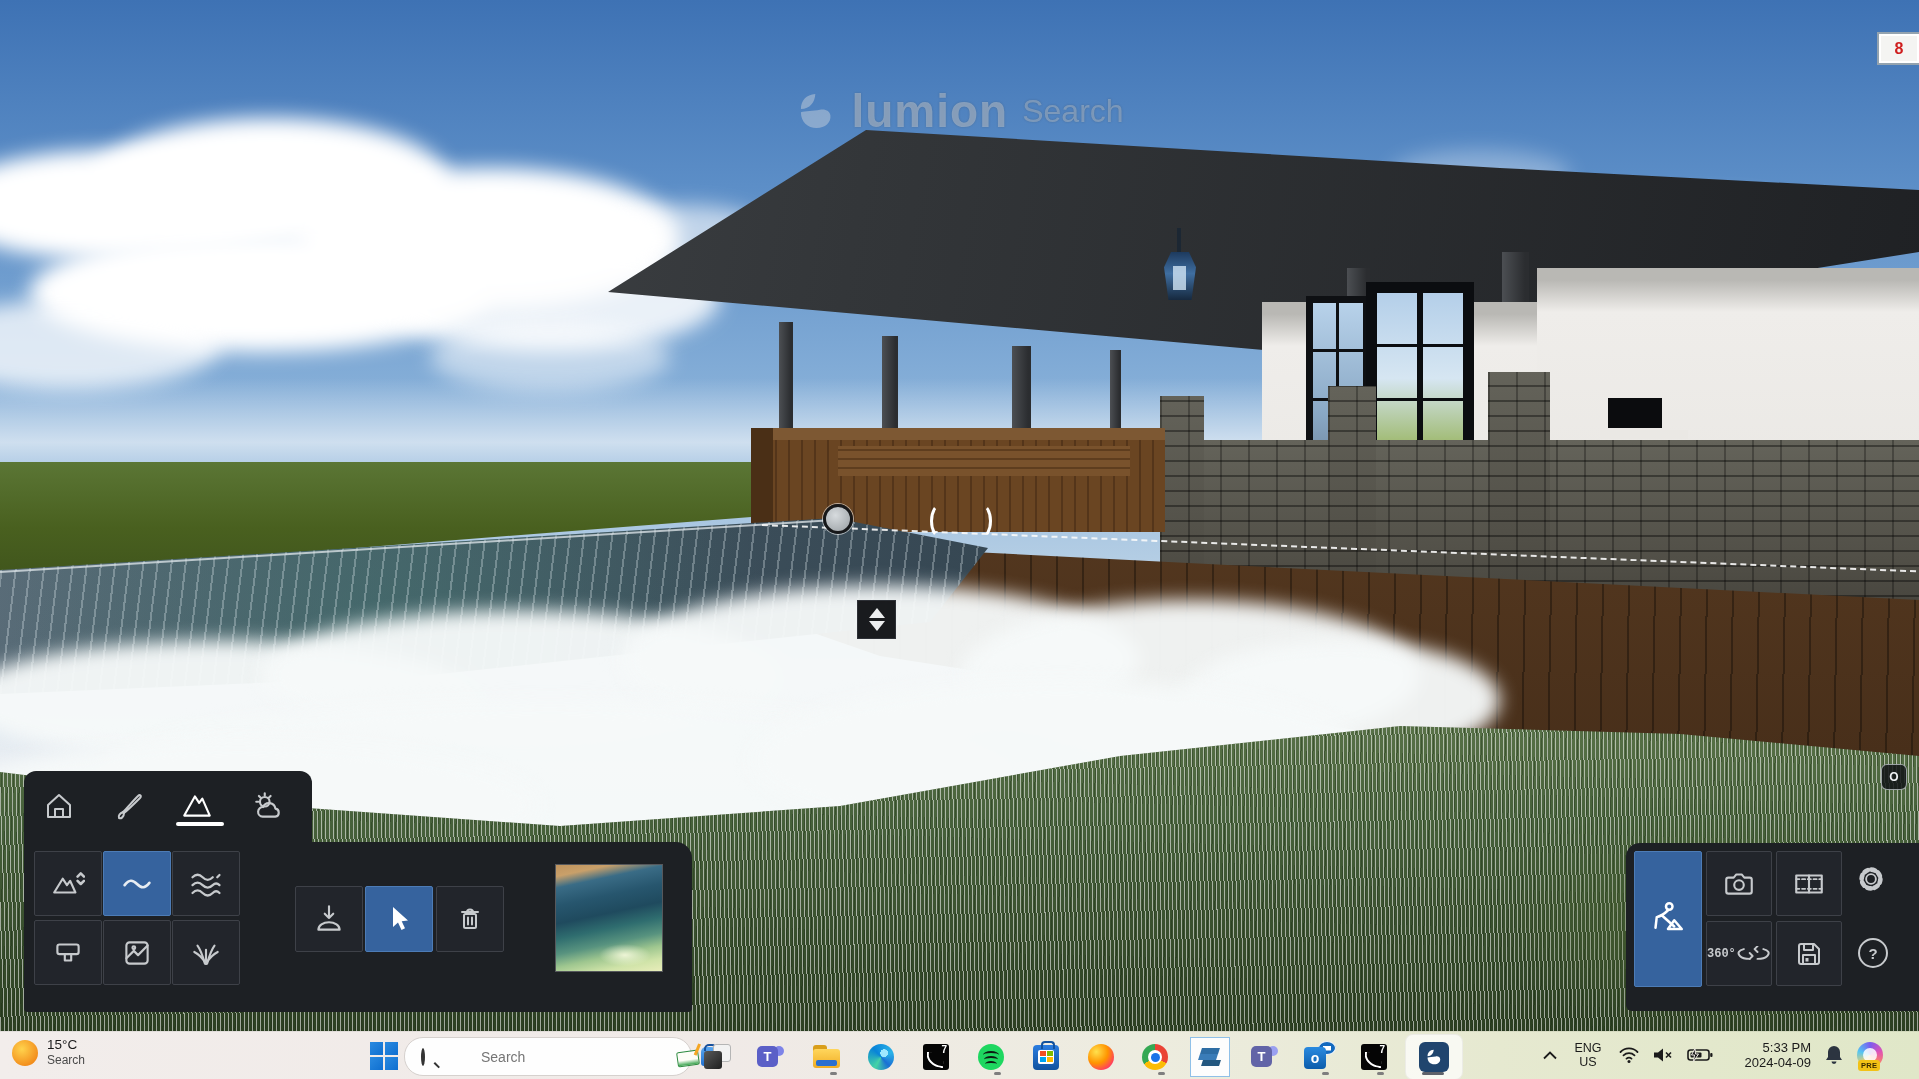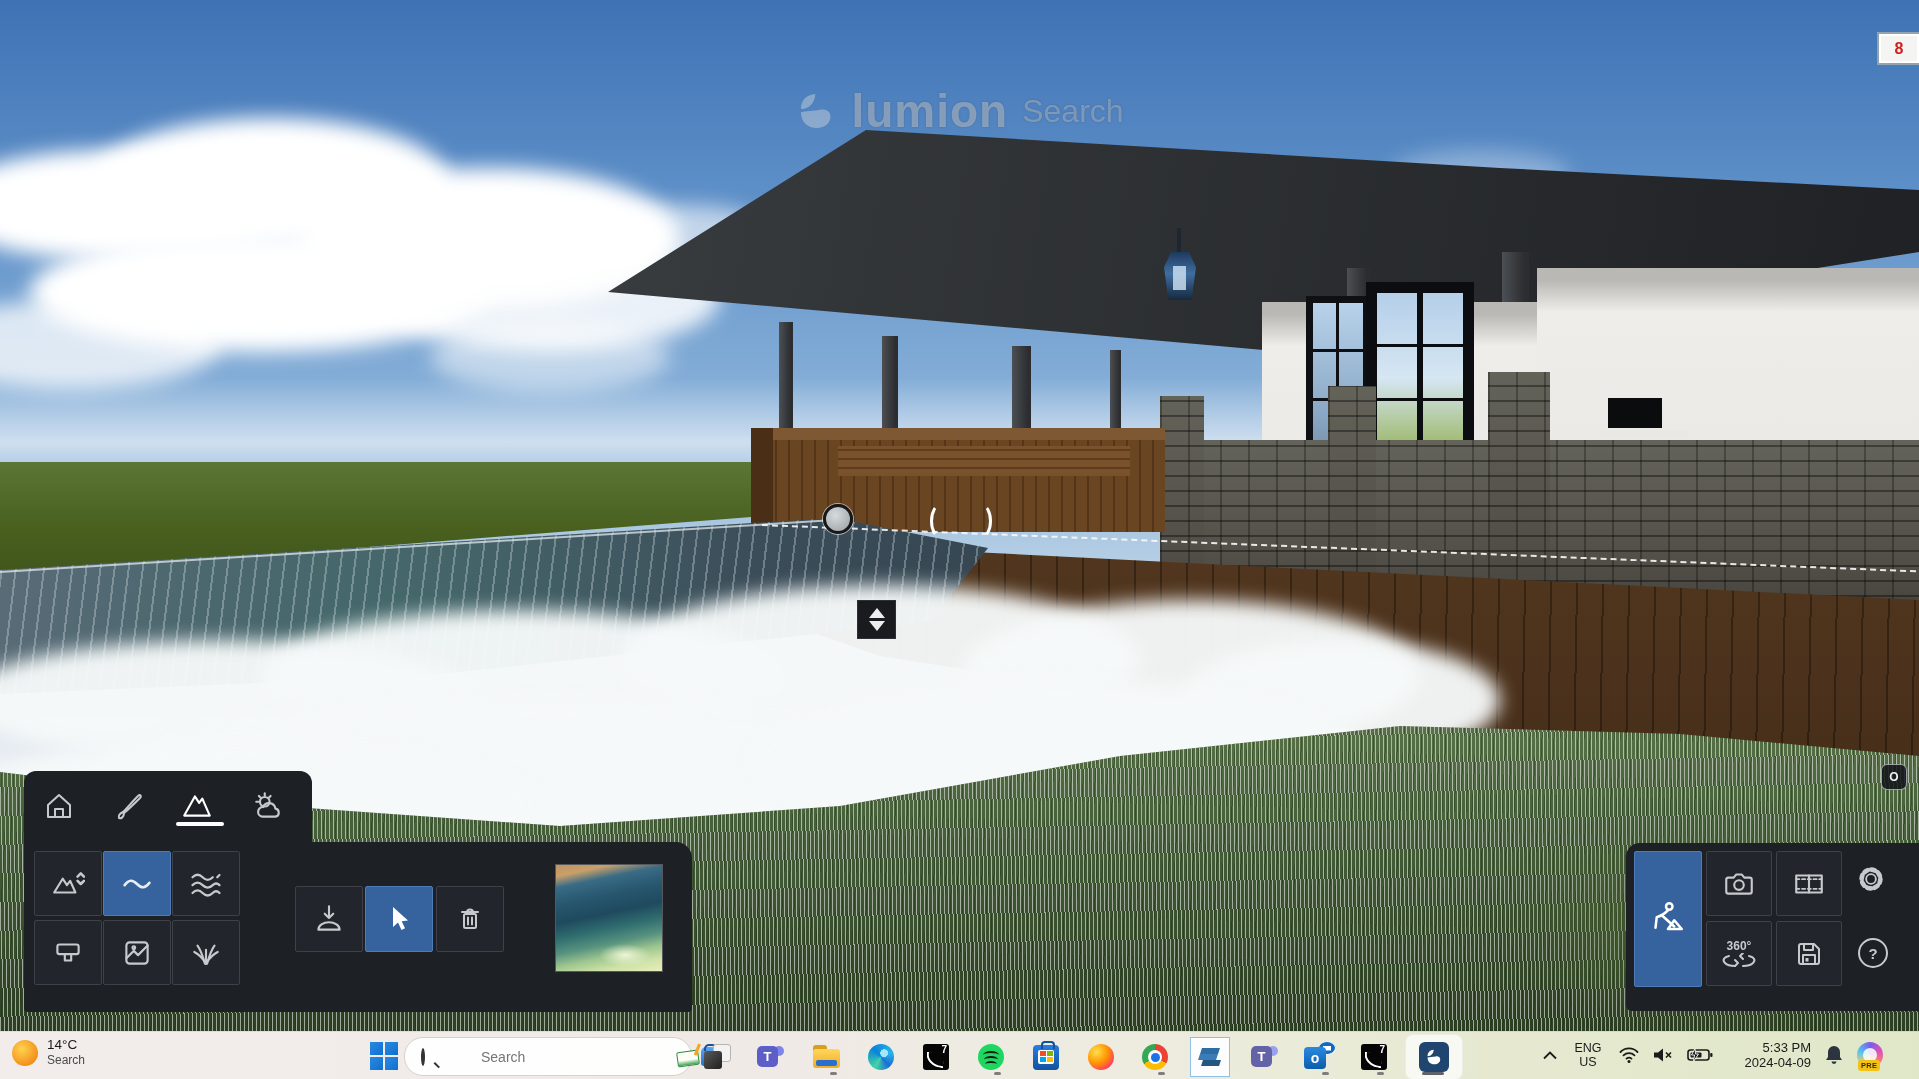--- a/index.html
+++ b/index.html
@@ -345,21 +345,21 @@
         <circle cx="16" cy="17" r="4.5"></circle>
       </svg>
   </div>
   <div class="abs toolbtn" style="left:1776px;top:851px;width:64px;height:63px;z-index:31;">
     <svg width="34" height="34" viewBox="0 0 32 32" class="sic">
         <rect x="4" y="8" width="24" height="16"></rect>
         <path d="M16 8 v16"></path>
         <path d="M4 11.5 h24 M4 20.5 h24" style="stroke-dasharray:3 2.4;stroke-width:1.6px;"></path>
       </svg>
   </div>
-  <div class="abs toolbtn" style="left:1706px;top:921px;width:64px;height:63px;z-index:31;display:flex;flex-direction:column;align-items:center;justify-content:center;">
+  <div class="abs toolbtn" style="left:1706px;top:921px;width:64px;height:63px;z-index:31;display:flex;align-items:center;justify-content:center;font-family:Liberation Mono, monospace;">
     <span class="deg">360°</span>
     <svg width="36" height="16" viewBox="0 0 36 16" class="sic">
         <path d="M8 3 C3 4 1 7 4 10 C6 12 10 13 14 13 M28 3 C33 4 35 7 32 10 C30 12 26 13 22 13"></path>
         <path d="M14 10 l3 3 -3 3" transform="translate(0,-3)"></path>
         <path d="M22 0 l-3 3 3 3"></path>
       </svg>
   </div>
   <div class="abs toolbtn" style="left:1776px;top:921px;width:64px;height:63px;z-index:31;">
     <svg width="32" height="32" viewBox="0 0 32 32" class="sic">
         <path d="M6 8 a2 2 0 0 1 2-2 H21 L26 11 V24 a2 2 0 0 1 -2 2 H8 a2 2 0 0 1 -2-2 Z"></path>
@@ -377,21 +377,21 @@
   <div class="abs" style="left:1858px;top:938px;z-index:31;">
     <div class="helpcirc">
         <span>?</span>
       </div>
   </div>
 
   <div class="abs taskbar">
     <div class="weather">
       <div class="sun"></div>
       <div>
-        <div class="wtemp">14°C</div>
+        <div class="wtemp">15°C</div>
         <div class="wcond">Search</div>
       </div>
     </div>
     <div class="start">
         <span></span>
         <span></span>
         <span></span>
         <span></span>
       </div>
     <div class="search">

